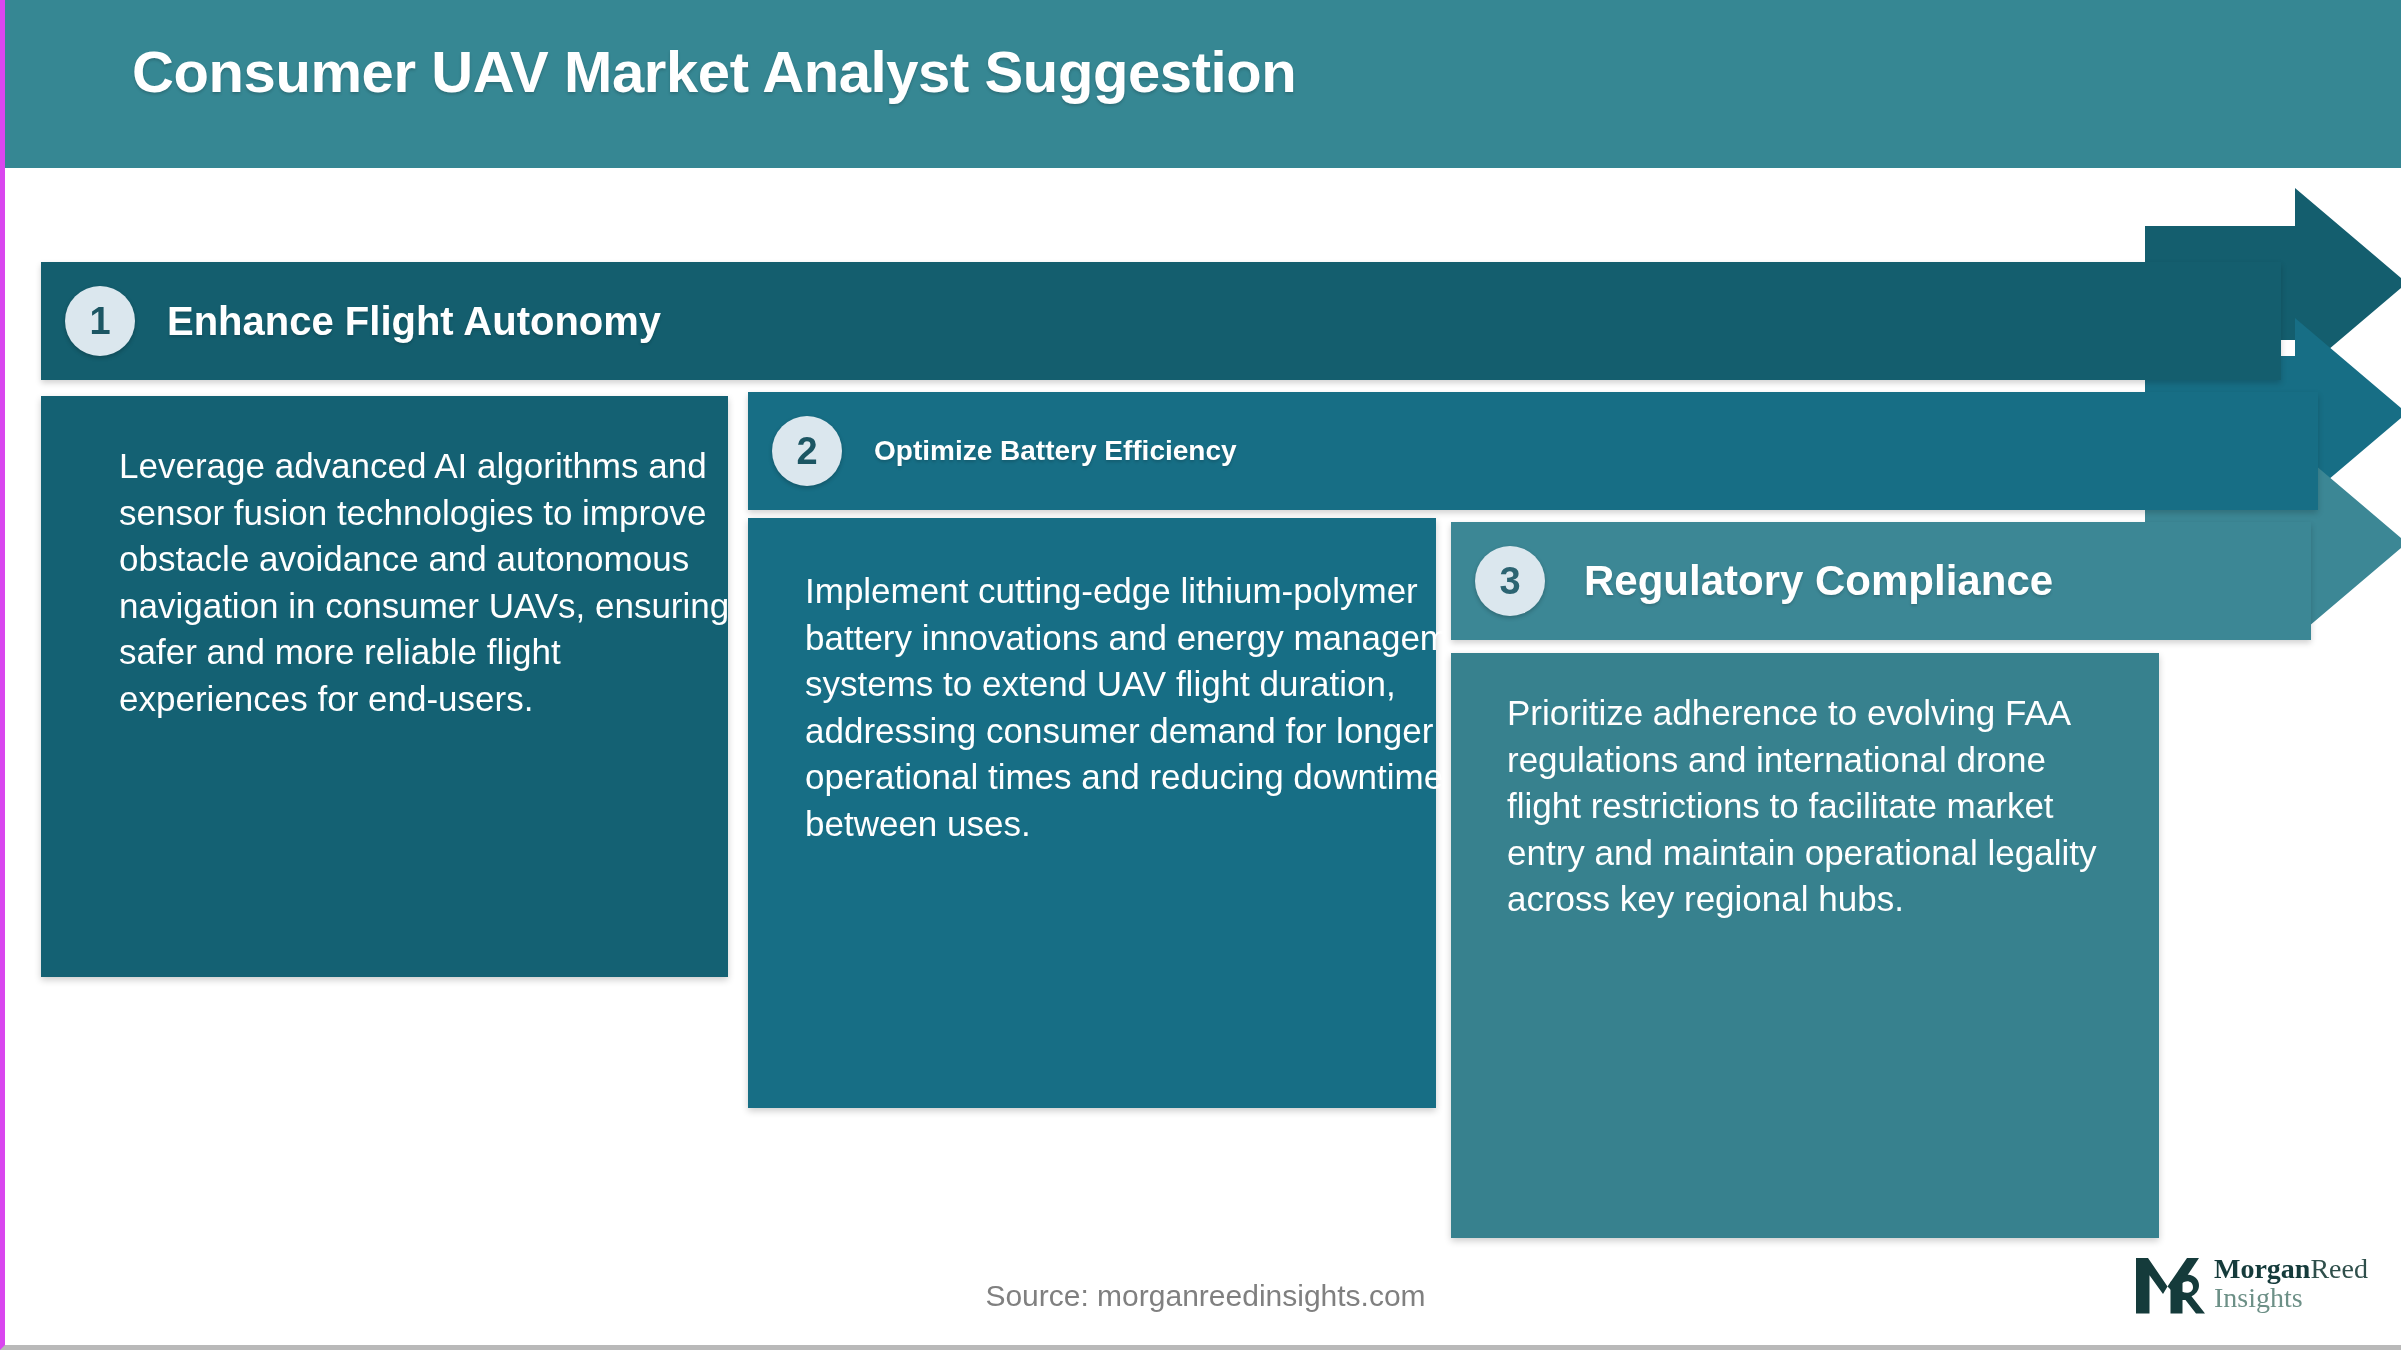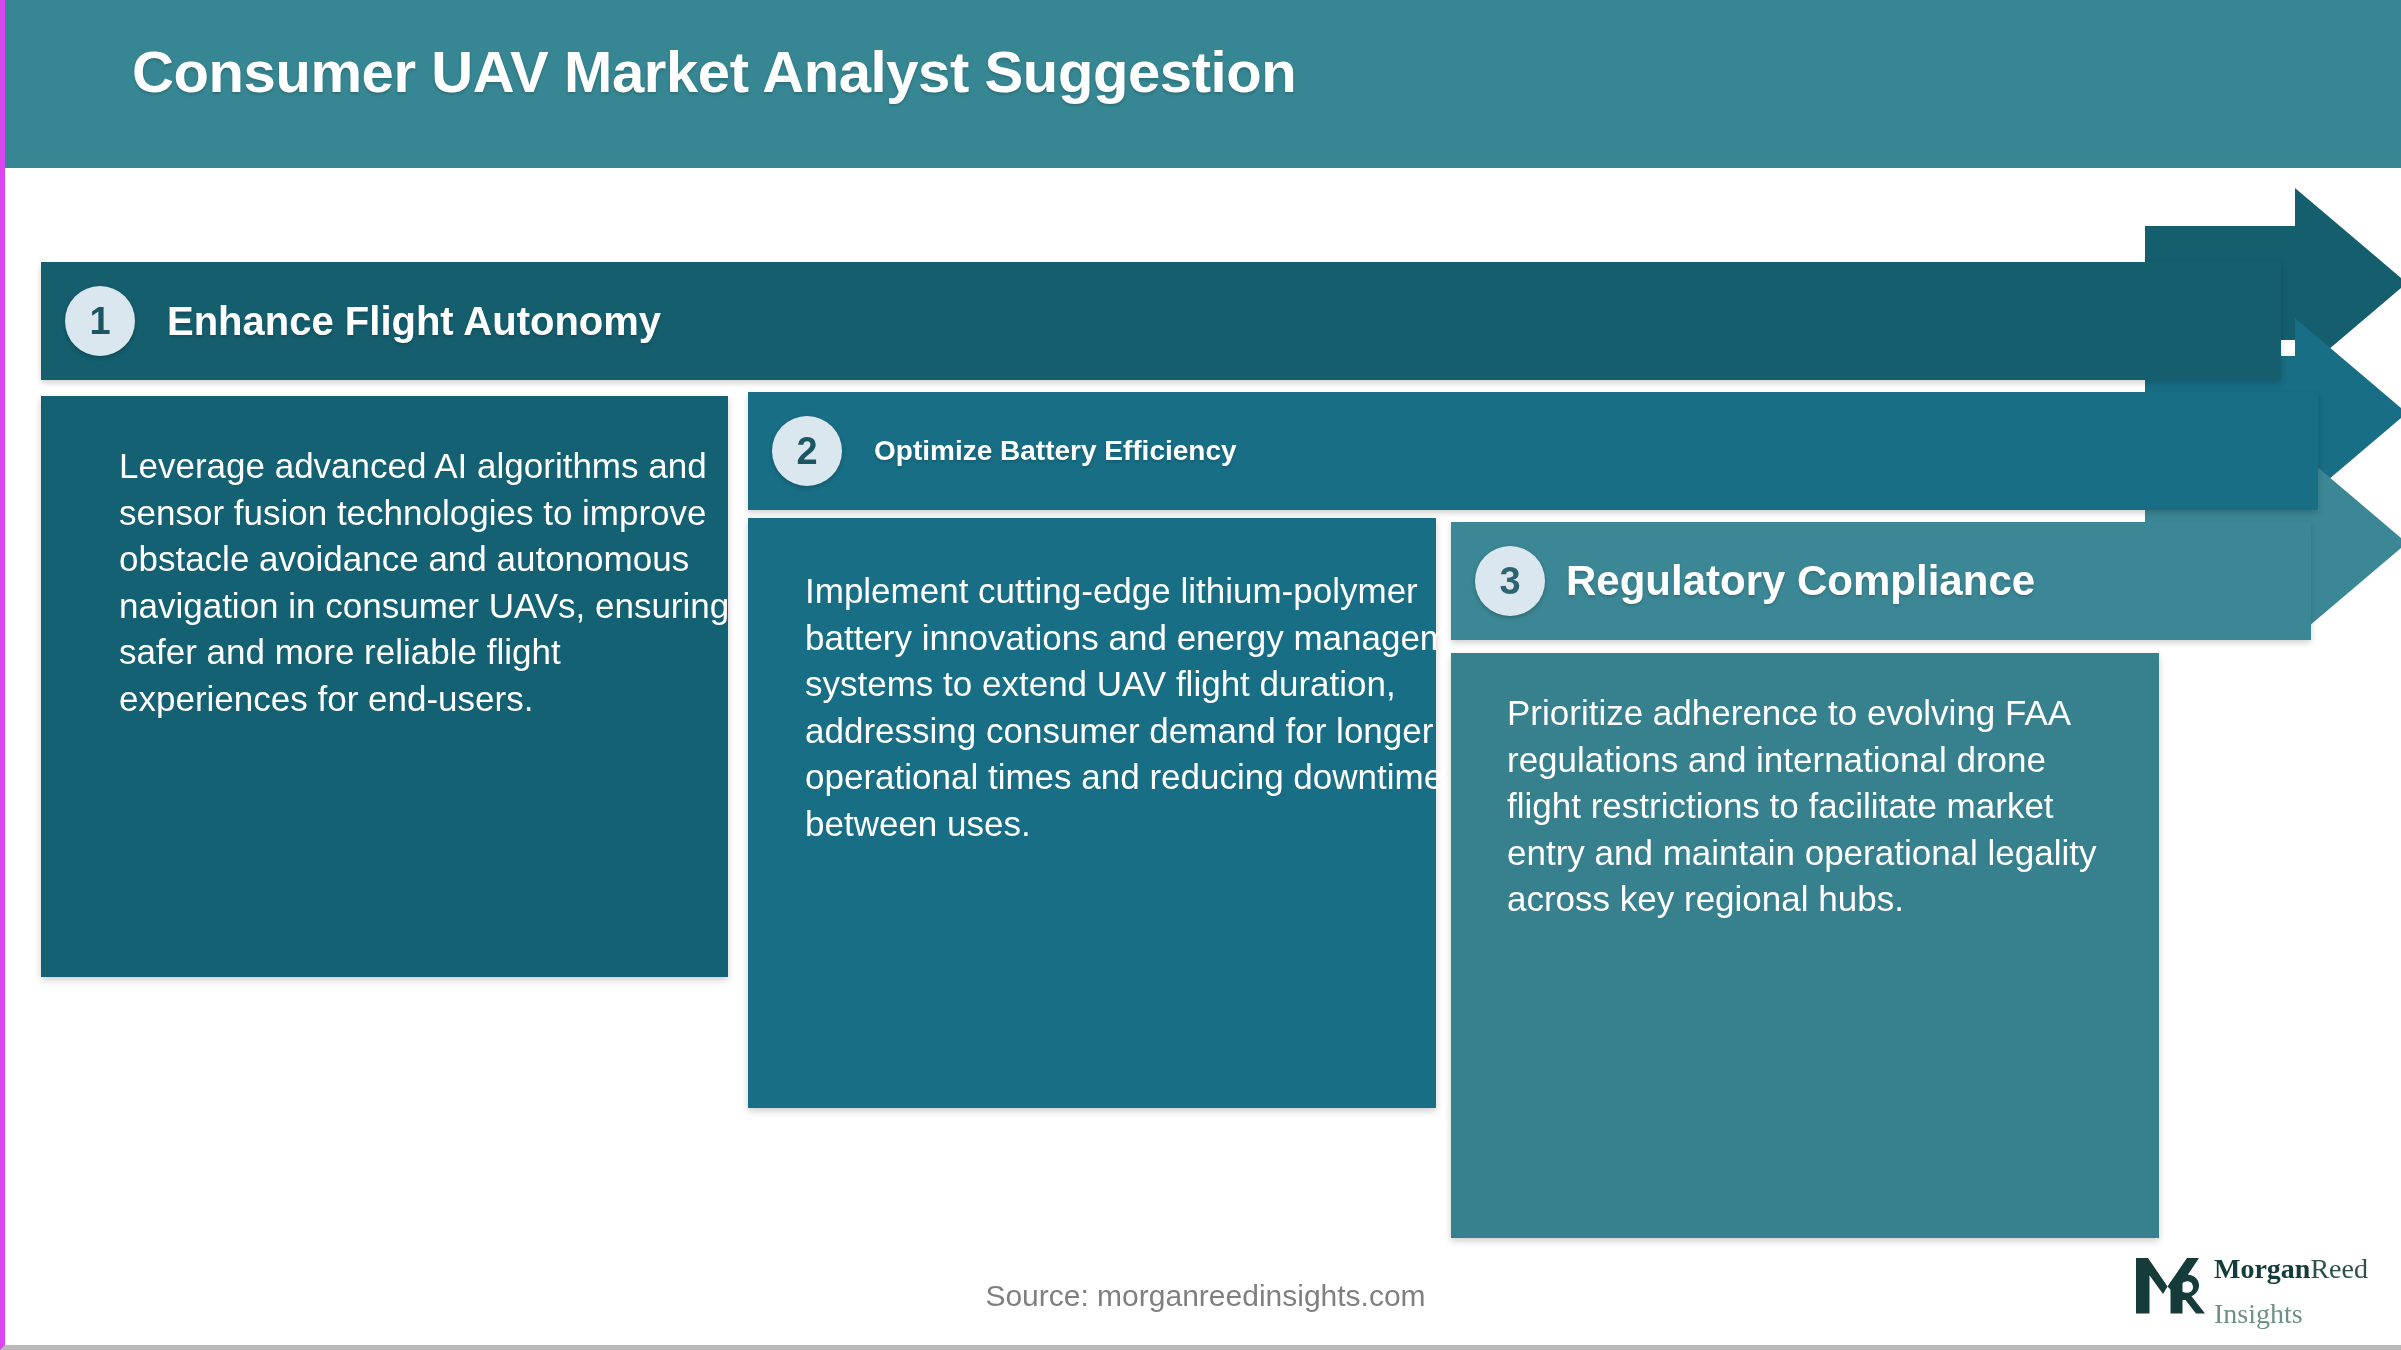--- a/index.html
+++ b/index.html
@@ -79,40 +79,40 @@
   
   #banner2{left:743px;top:392px;width:1570px;height:118px;background:#176E85;}
   #banner2 .banner-num{width:70px;height:70px;margin-left:24px;background:#dbe7ee;color:#1c5663;font-size:38px;}
   #banner2 .banner-label{margin-left:32px;font-size:28px;}
   #box2{left:743px;top:518px;width:688px;height:590px;background:#176E85;}
   #text2{left:800px;top:568px;width:700px;font-size:35px;}
 
   
   #banner3{left:1446px;top:522px;width:860px;height:118px;background:#3C8795;}
   #banner3 .banner-num{width:70px;height:70px;margin-left:24px;background:#dbe7ee;color:#2c6472;font-size:38px;}
-  #banner3 .banner-label{margin-left:21px;font-size:42px;}
+  #banner3 .banner-label{margin-left:39px;font-size:42px;}
   #box3{left:1446px;top:653px;width:708px;height:585px;background:#37818E;}
   #text3{left:1502px;top:690px;width:620px;font-size:35px;}
 
   
   #source{
     position:absolute;left:0;top:1279px;width:2401px;
     text-align:center;font-size:30px;color:#808080;
   }
   #logo{
     position:absolute;left:2128px;top:1255px;
     width:230px;height:72px;
     display:flex;align-items:flex-start;
   }
   #logo-mark{flex:none;width:72px;height:60px;}
   #logo-words{margin-left:9px;font-family:"Liberation Serif", serif;line-height:1.02;}
   #logo-line1{font-size:28px;white-space:nowrap;}
   #logo-morgan{font-weight:bold;color:#153b3b;}
   #logo-reed{font-weight:normal;color:#2f4f4b;}
-  #logo-line2{font-size:28px;color:#6d9087;margin-top:16px;}
+  #logo-line2{font-size:28px;color:#6d9087;}
 </style>
 </head>
 <body>
 
 <div id="page">
 
   <div id="header">
     <div id="header-title">Consumer UAV Market Analyst Suggestion</div>
   </div>
 

